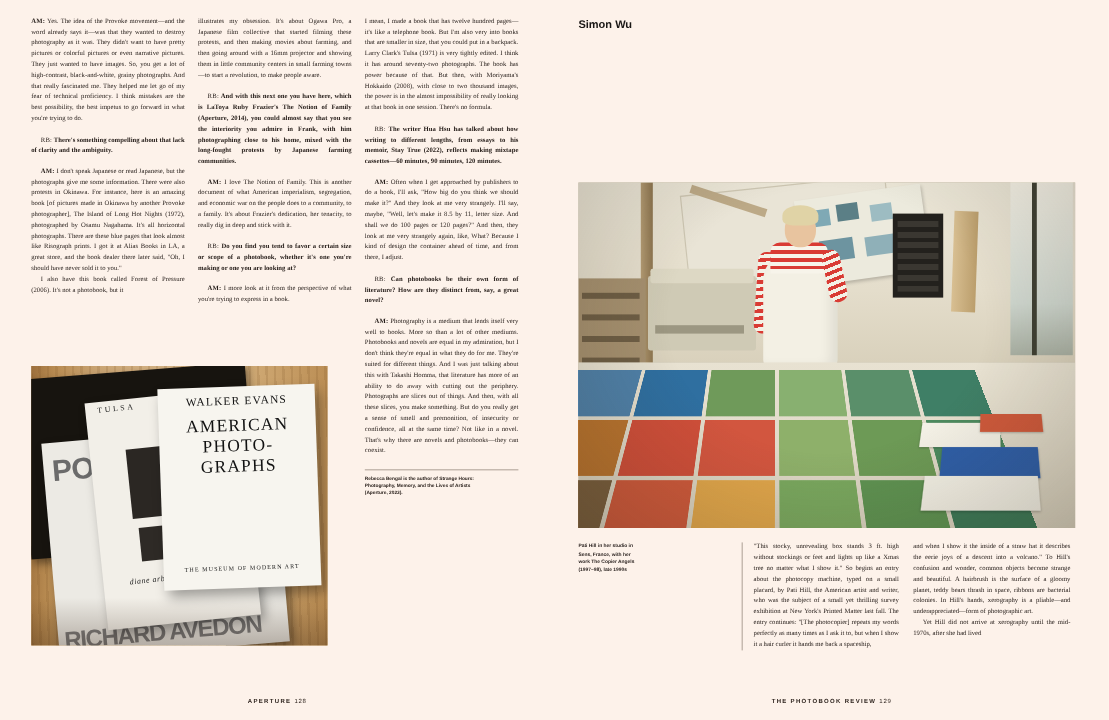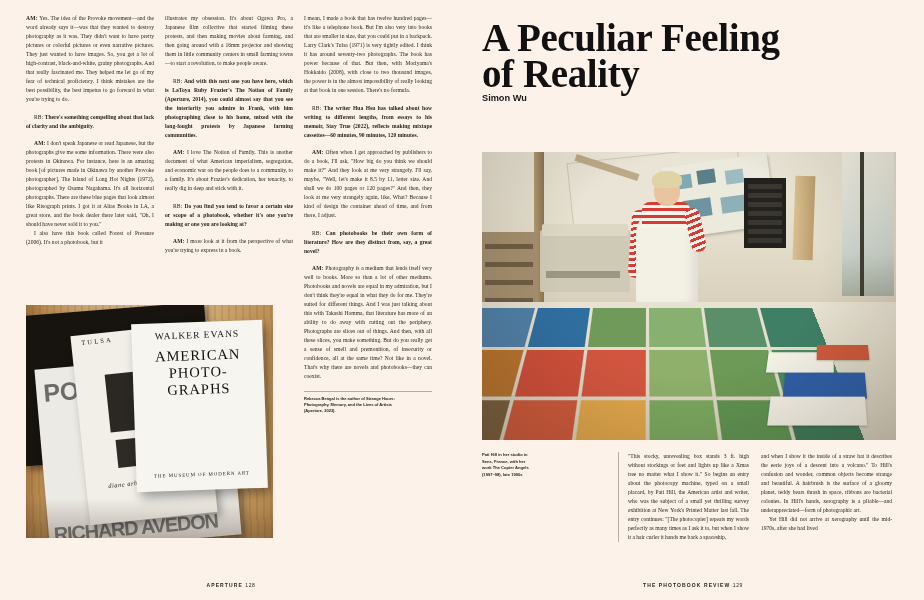--- a/index.html
+++ b/index.html
@@ -432,21 +432,20 @@
     </div>
 
     <div class="folio">
       <span>APERTURE</span>
       <span class="num">128</span>
     </div>
   </div>
 
   <div class="page page-right">
 
-    <h1 class="headline">A Peculiar Feeling of Reality</h1>
     <div class="byline">Simon Wu</div>
 
     <div class="photo">
       <div class="photo-scene">
         <div class="wall"></div>
         <div class="win-r"></div>
         <div class="beam"></div>
         <div class="easel"></div>
         <div class="easel-arm"></div>
         <div class="board2">

